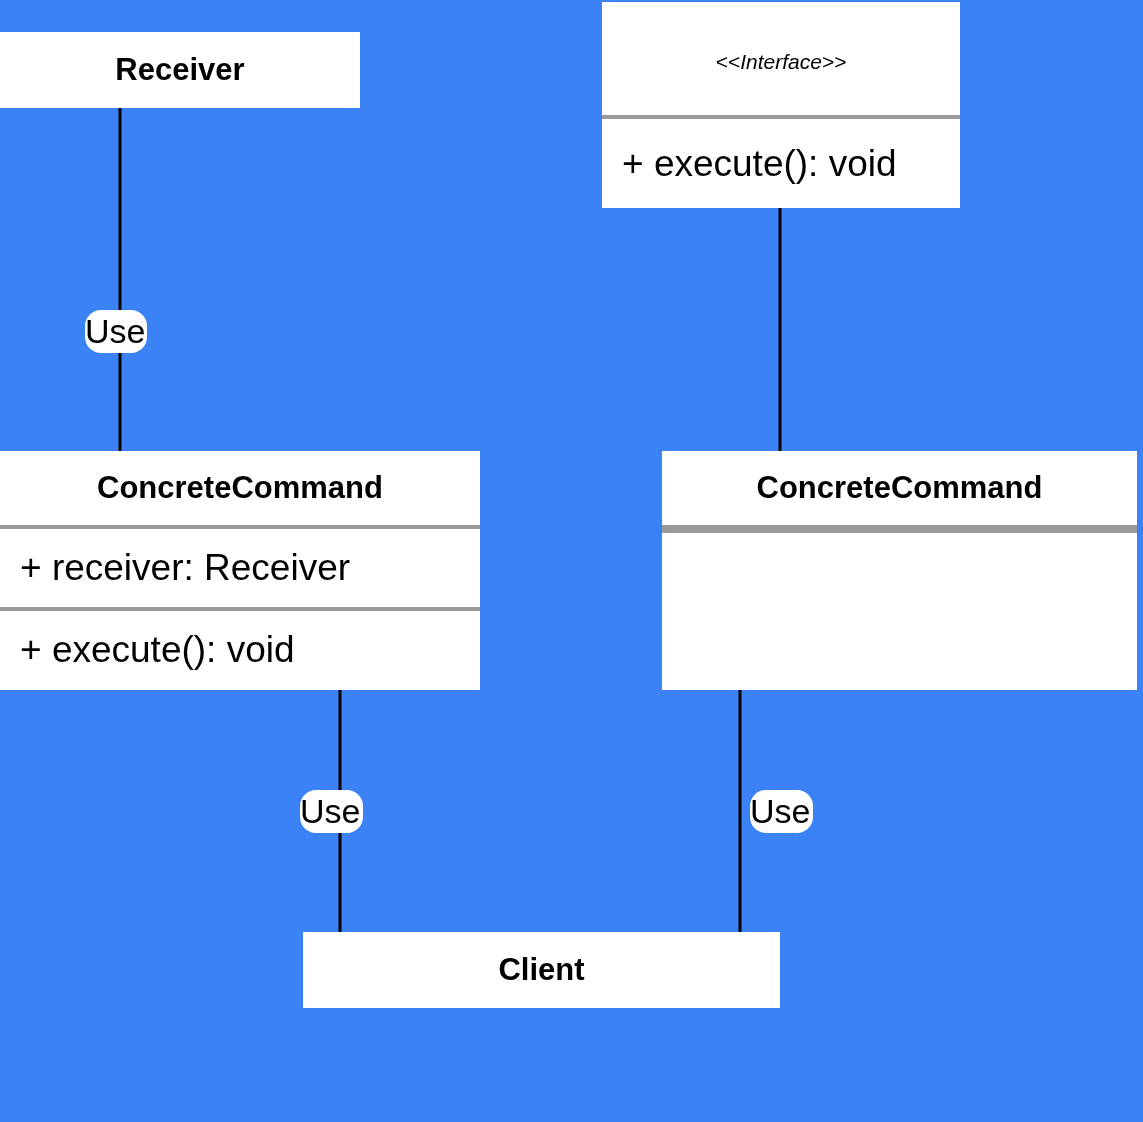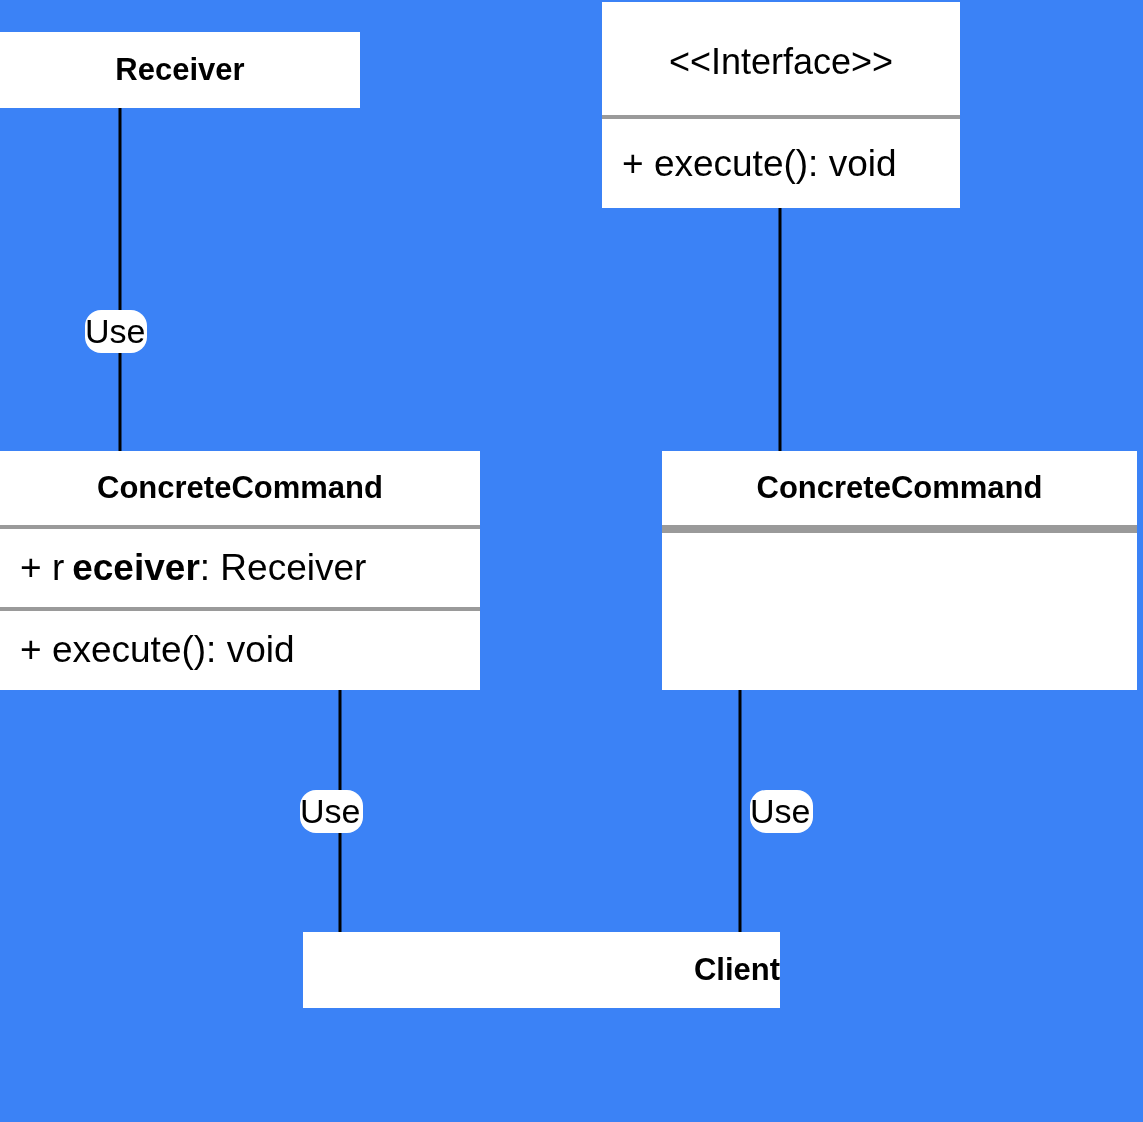--- a/index.html
+++ b/index.html
@@ -39,22 +39,23 @@
     box-sizing: border-box;
     display: flex;
     flex-direction: column;
     align-items: center;
     justify-content: center;
     text-align: center;
     width: 100%;
   }
 
   .uml-stereotype {
+    font-style: italic;
     font-weight: normal;
-    font-size: 36px;
+    font-size: 21px;
     line-height: 40px;
     white-space: nowrap;
   }
 
   .uml-name {
     font-weight: bold;
     font-size: 31px;
     line-height: 40px;
     white-space: nowrap;
   }
@@ -71,22 +72,21 @@
     display: flex;
     align-items: center;
     padding-left: 20px;
     font-size: 37px;
     line-height: 36px;
     white-space: nowrap;
     width: 100%;
   }
 
   .uml-member b {
-    font-weight: bold;
-    margin-left: 8px;
+    font-weight: normal;
   }
 
   
   #class-receiver {
     left: 0px;  top: 32px;  width: 360px;  height: 76px;
   }
   #class-receiver .uml-header { height: 76px; }
 
   #class-icommand {
     left: 602px; top: 2px;  width: 358px; height: 206px;
@@ -102,21 +102,21 @@
 
   #class-concretecommand-right {
     left: 662px; top: 451px; width: 475px; height: 239px;
   }
   #class-concretecommand-right .uml-header { height: 74px; }
   #class-concretecommand-right .uml-compartment { height: 78px; }
 
   #class-client {
     left: 303px; top: 932px; width: 477px; height: 76px;
   }
-  #class-client .uml-header { height: 76px; align-items: flex-end; }
+  #class-client .uml-header { height: 76px; }
 
   
   .uml-edge-label {
     position: absolute;
     background: #ffffff;
     color: #000000;
     font-size: 34px;
     line-height: 43px;
     height: 43px;
     white-space: nowrap;

